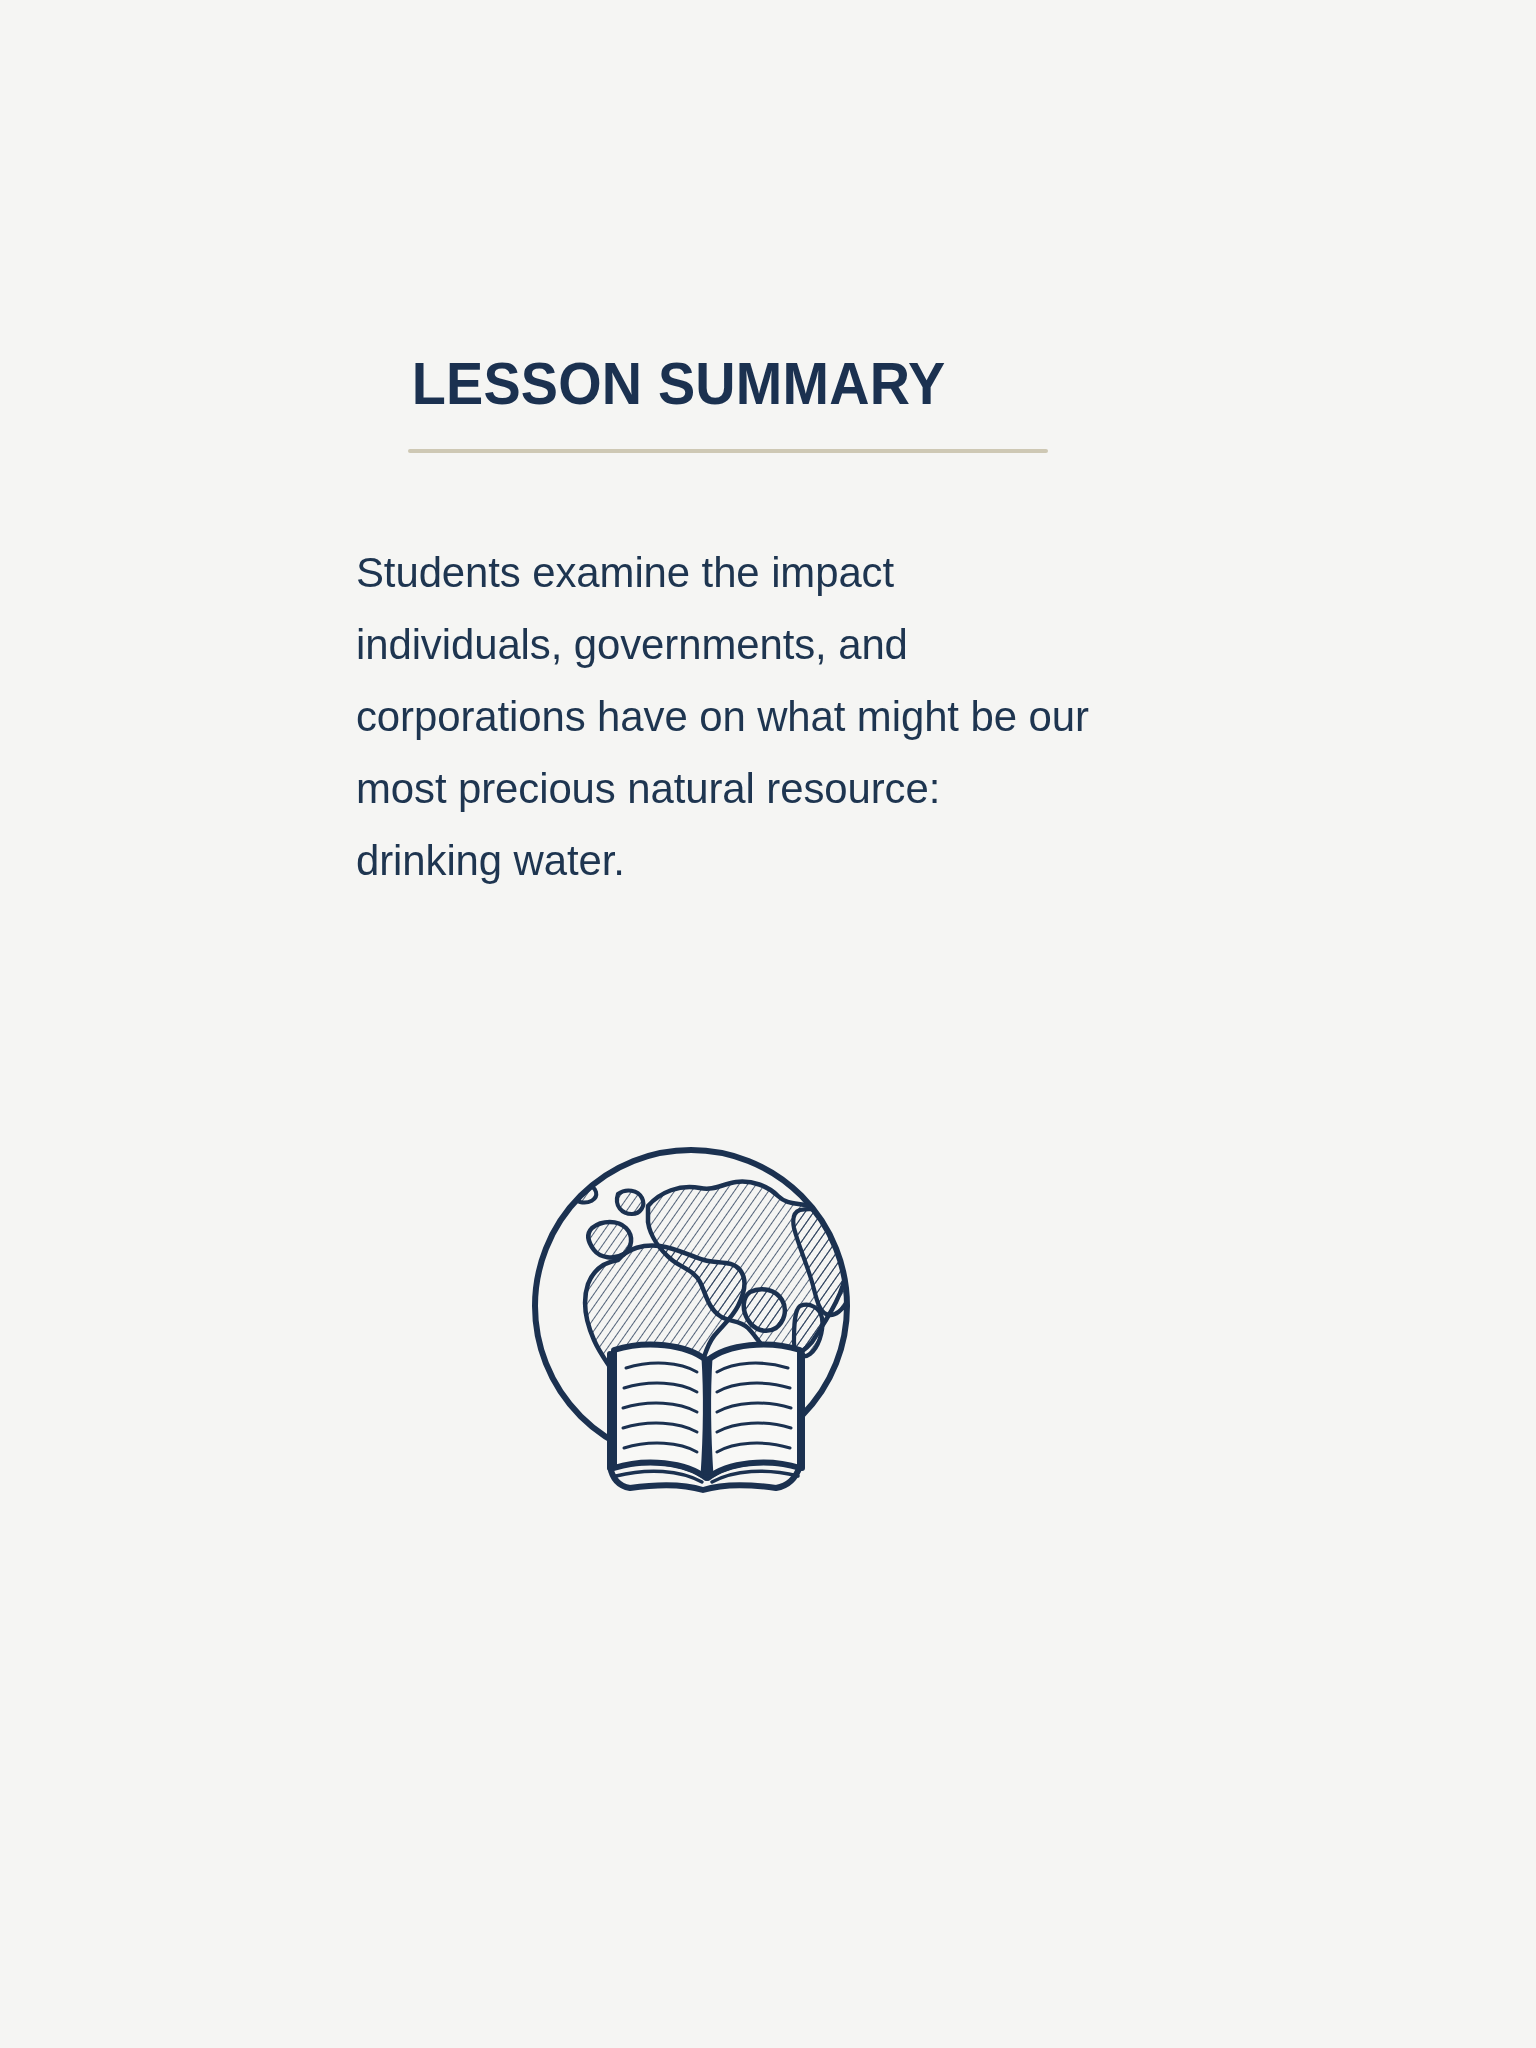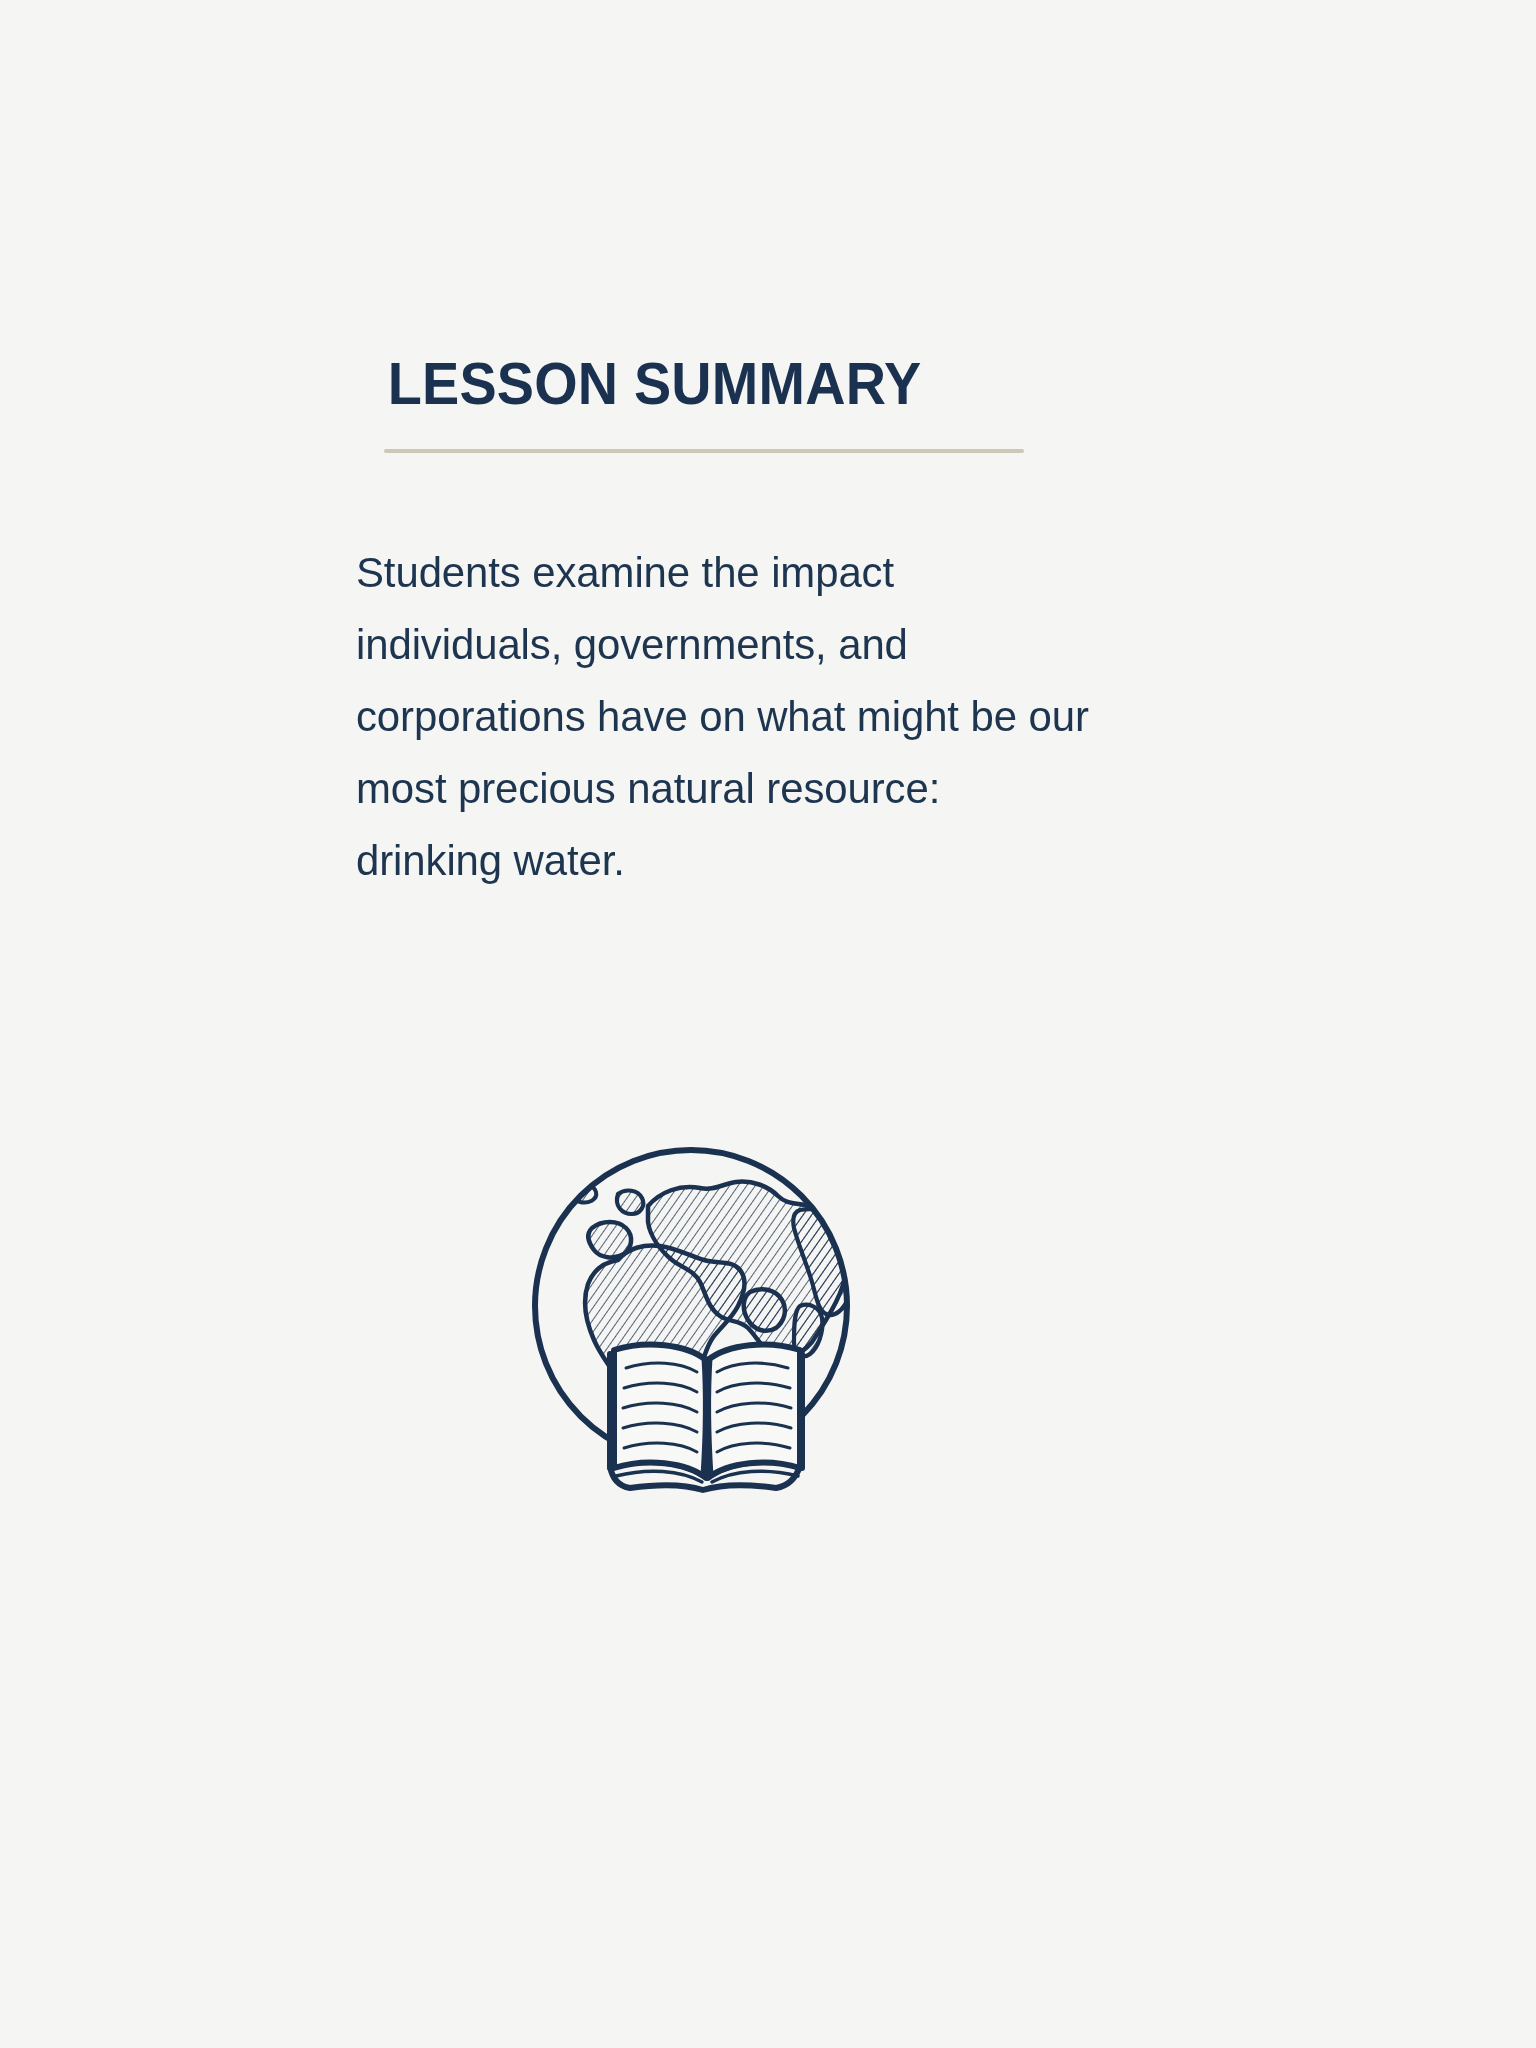--- a/index.html
+++ b/index.html
@@ -18,21 +18,21 @@
 
   .page {
     position: absolute;
     inset: 0;
     background: #f5f5f3;
   }
 
   
   .header-block {
     position: absolute;
-    left: 384px;
+    left: 408px;
     top: 352px;
     width: 700px;
   }
 
   .page-title {
     font-family: "Liberation Sans", sans-serif;
     font-size: 60px;
     font-weight: 700;
     letter-spacing: 0.2px;
     color: #1b3150;

